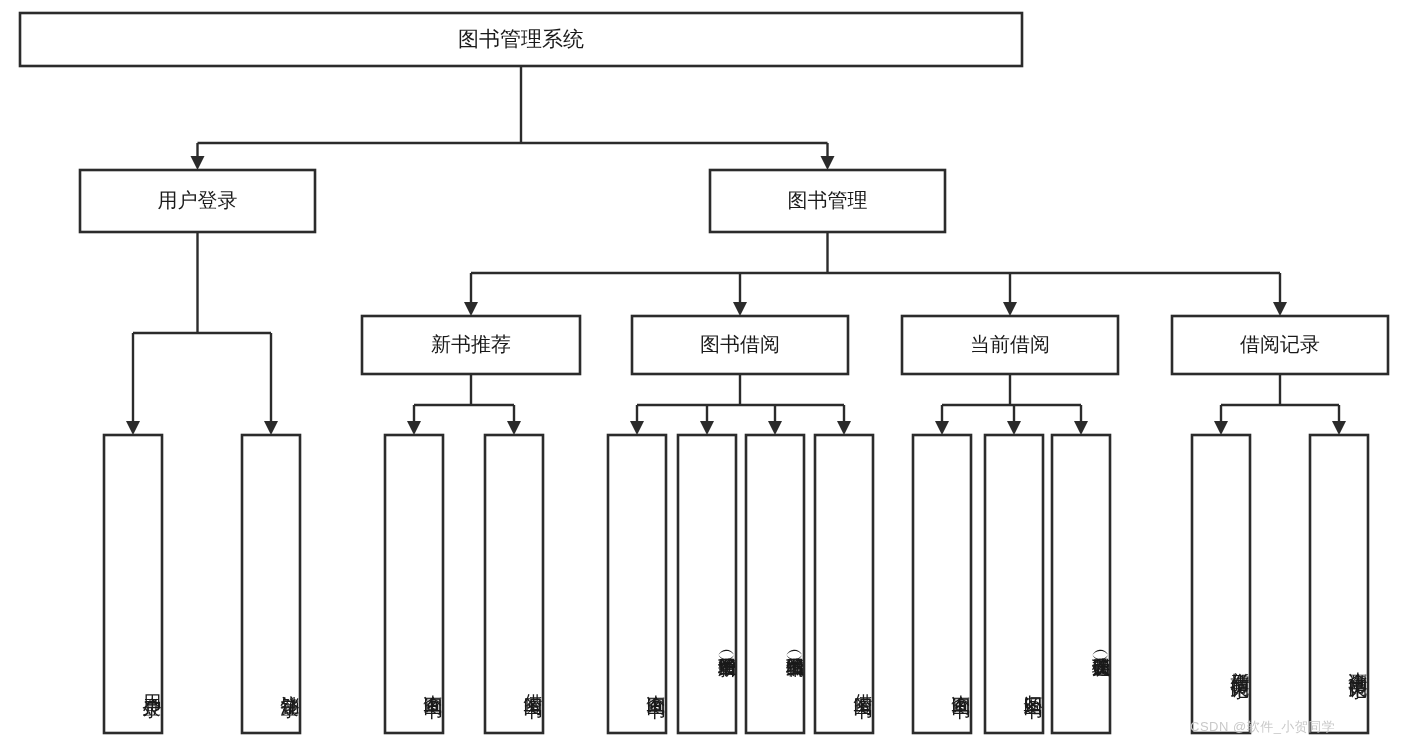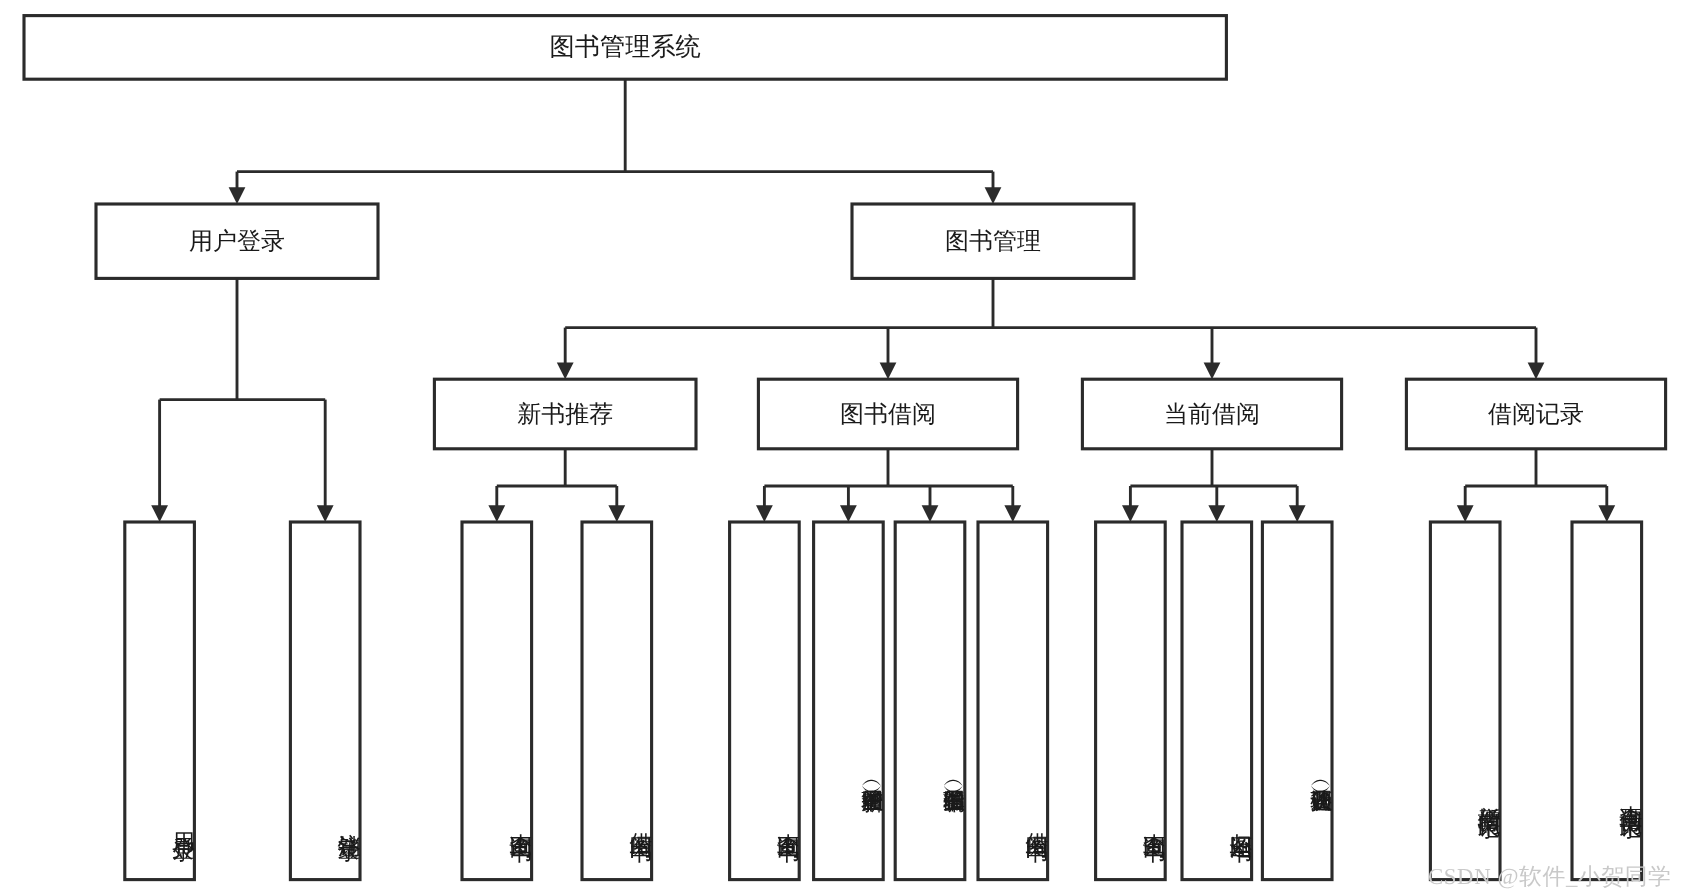--- a/index.html
+++ b/index.html
@@ -68,22 +68,22 @@
     letter-spacing: 2px;
     color: #1a1a1a;
     display: flex;
     align-items: flex-start;
     justify-content: center;
     white-space: nowrap;
     pointer-events: none;
   }
   .watermark {
     position: absolute;
-    font-family: Liberation Serif, serif;
-    font-size: 19px;
+    font-family: Liberation Sans, sans-serif;
+    font-size: 13px;
     color: #c9c9c9;
     white-space: nowrap;
     letter-spacing: 0.5px;
   }
 </style>
 </head>
 <body>
 
 <div id="diagram-root">
 

